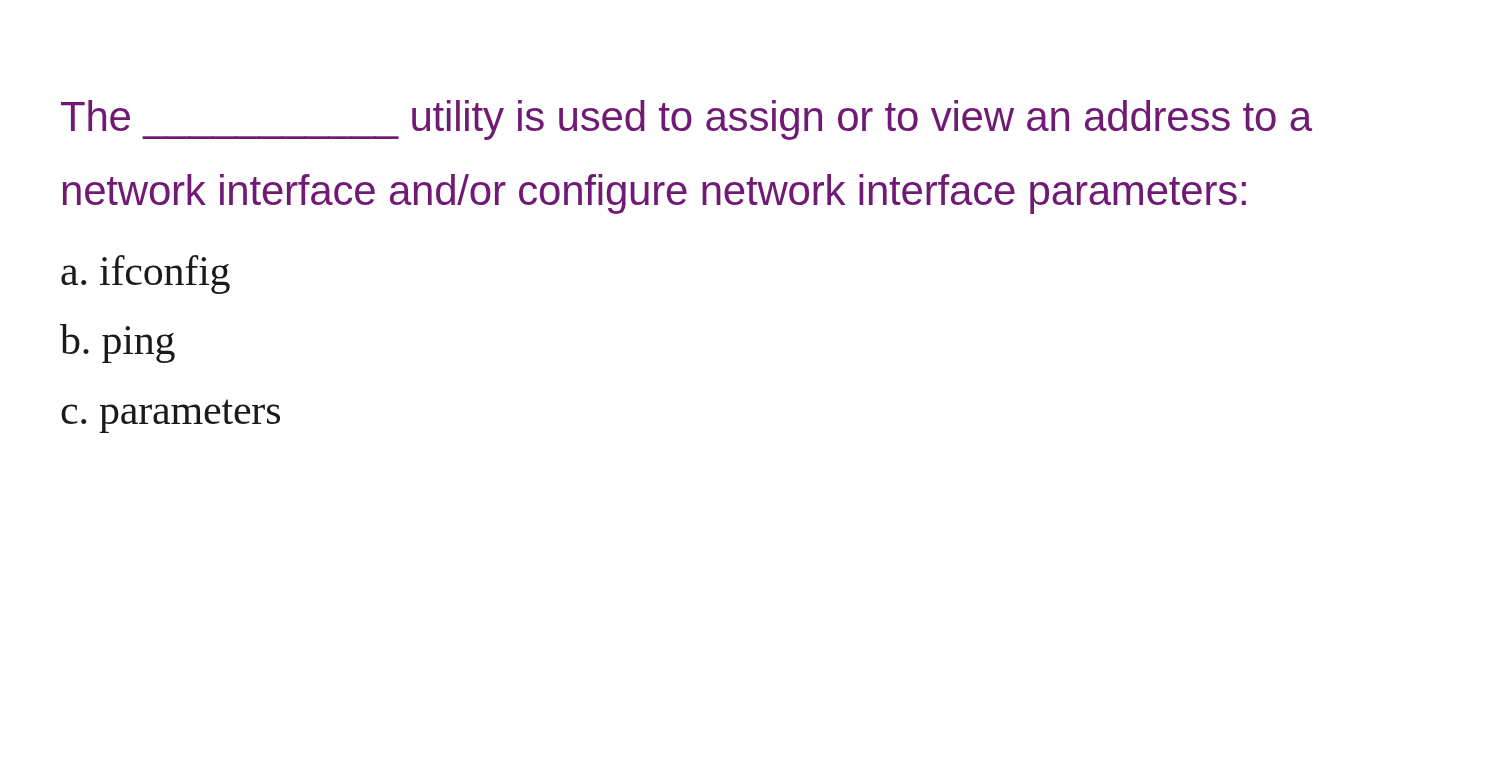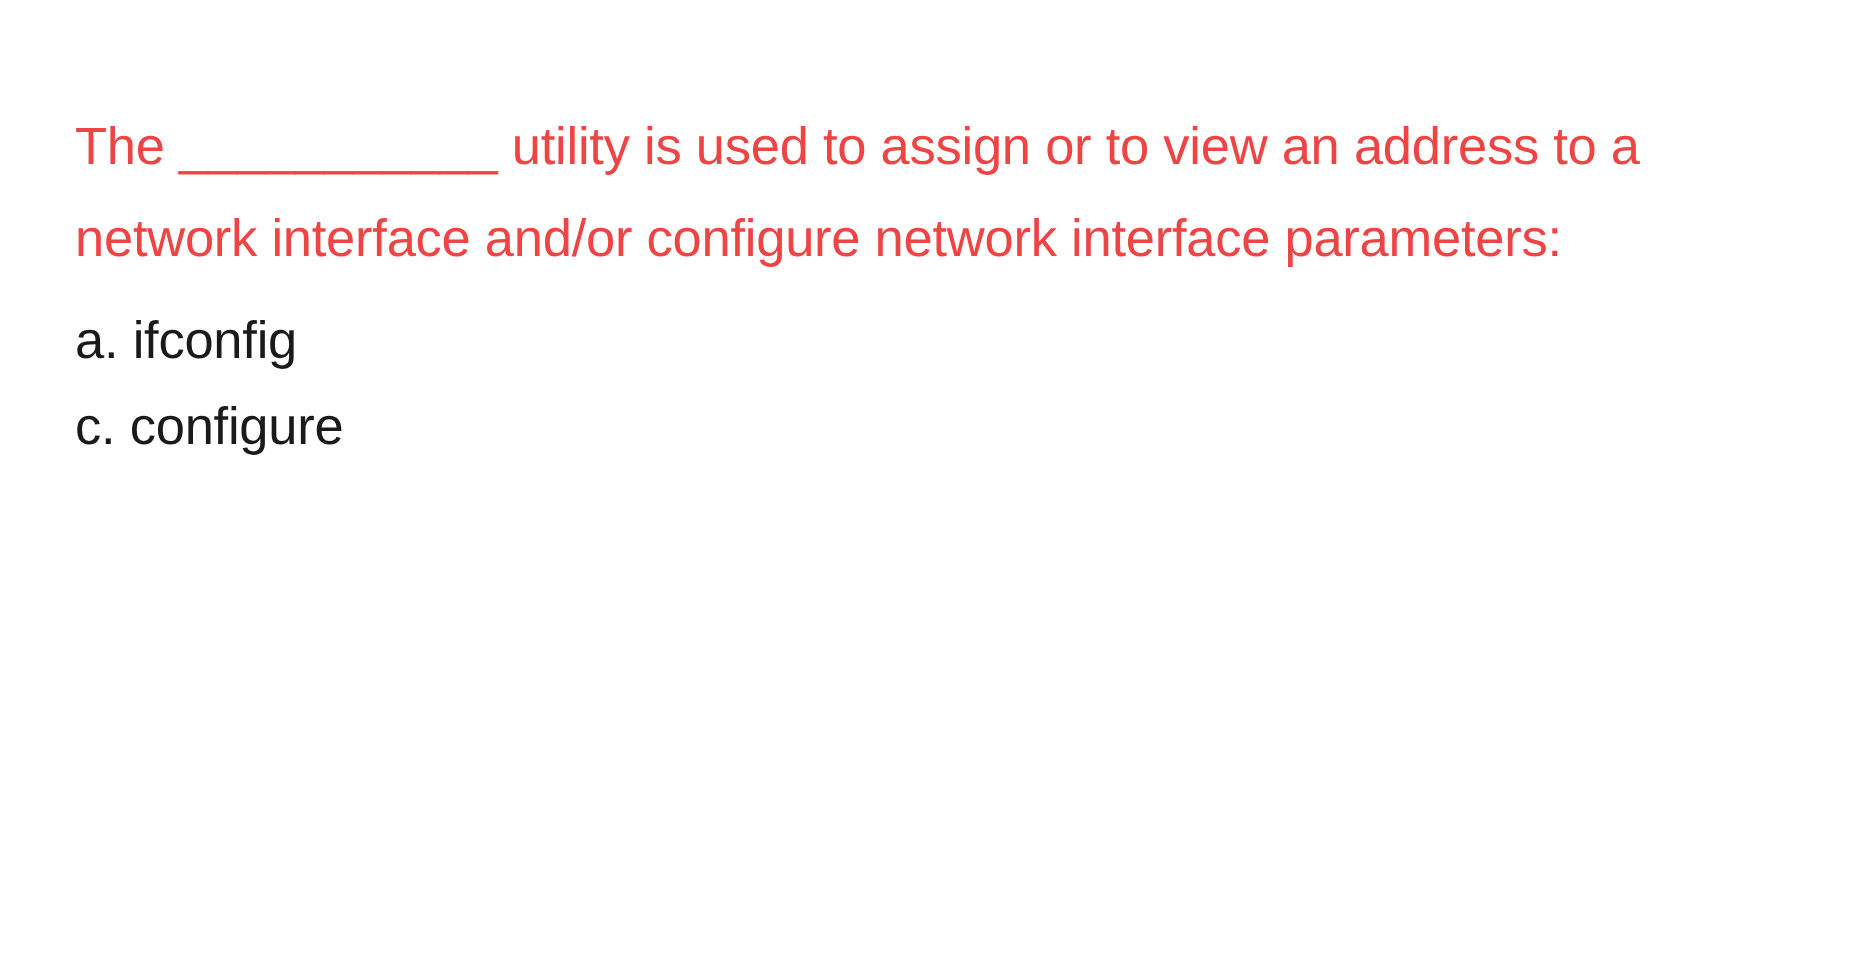--- a/index.html
+++ b/index.html
@@ -10,41 +10,46 @@
     body {
       width: 1500px;
       height: 776px;
       background: #ffffff;
       font-family: -apple-system, BlinkMacSystemFont, "Segoe UI", Helvetica, Arial, sans-serif;
       padding: 80px 60px 60px 60px;
     }
     .question-stem {
       font-size: 42px;
       line-height: 1.75;
-      color: #ef4444;
+      color: #701a75;
       letter-spacing: -0.2px;
       margin-bottom: 10px;
     }
     .options {
       margin-top: 8px;
+      font-family: Liberation Serif, serif;
     }
     .option {
       font-size: 42px;
       line-height: 1.65;
       color: #1a1a1a;
       letter-spacing: -0.2px;
     }
   </style>
 </head>
 <body>
 
 <div class="question-stem">The ___________ utility is used to assign or to view an address to a network interface and/or configure network interface parameters:</div>
 
 <div class="options">
   <div class="option">
     <span>a.</span>
     <span>ifconfig</span>
   </div>
   <div class="option">
+    <span>b.</span>
+    <span>ping</span>
+  </div>
+  <div class="option">
     <span>c.</span>
-    <span>configure</span>
+    <span>parameters</span>
   </div>
 </div>
 
 </body></html>

